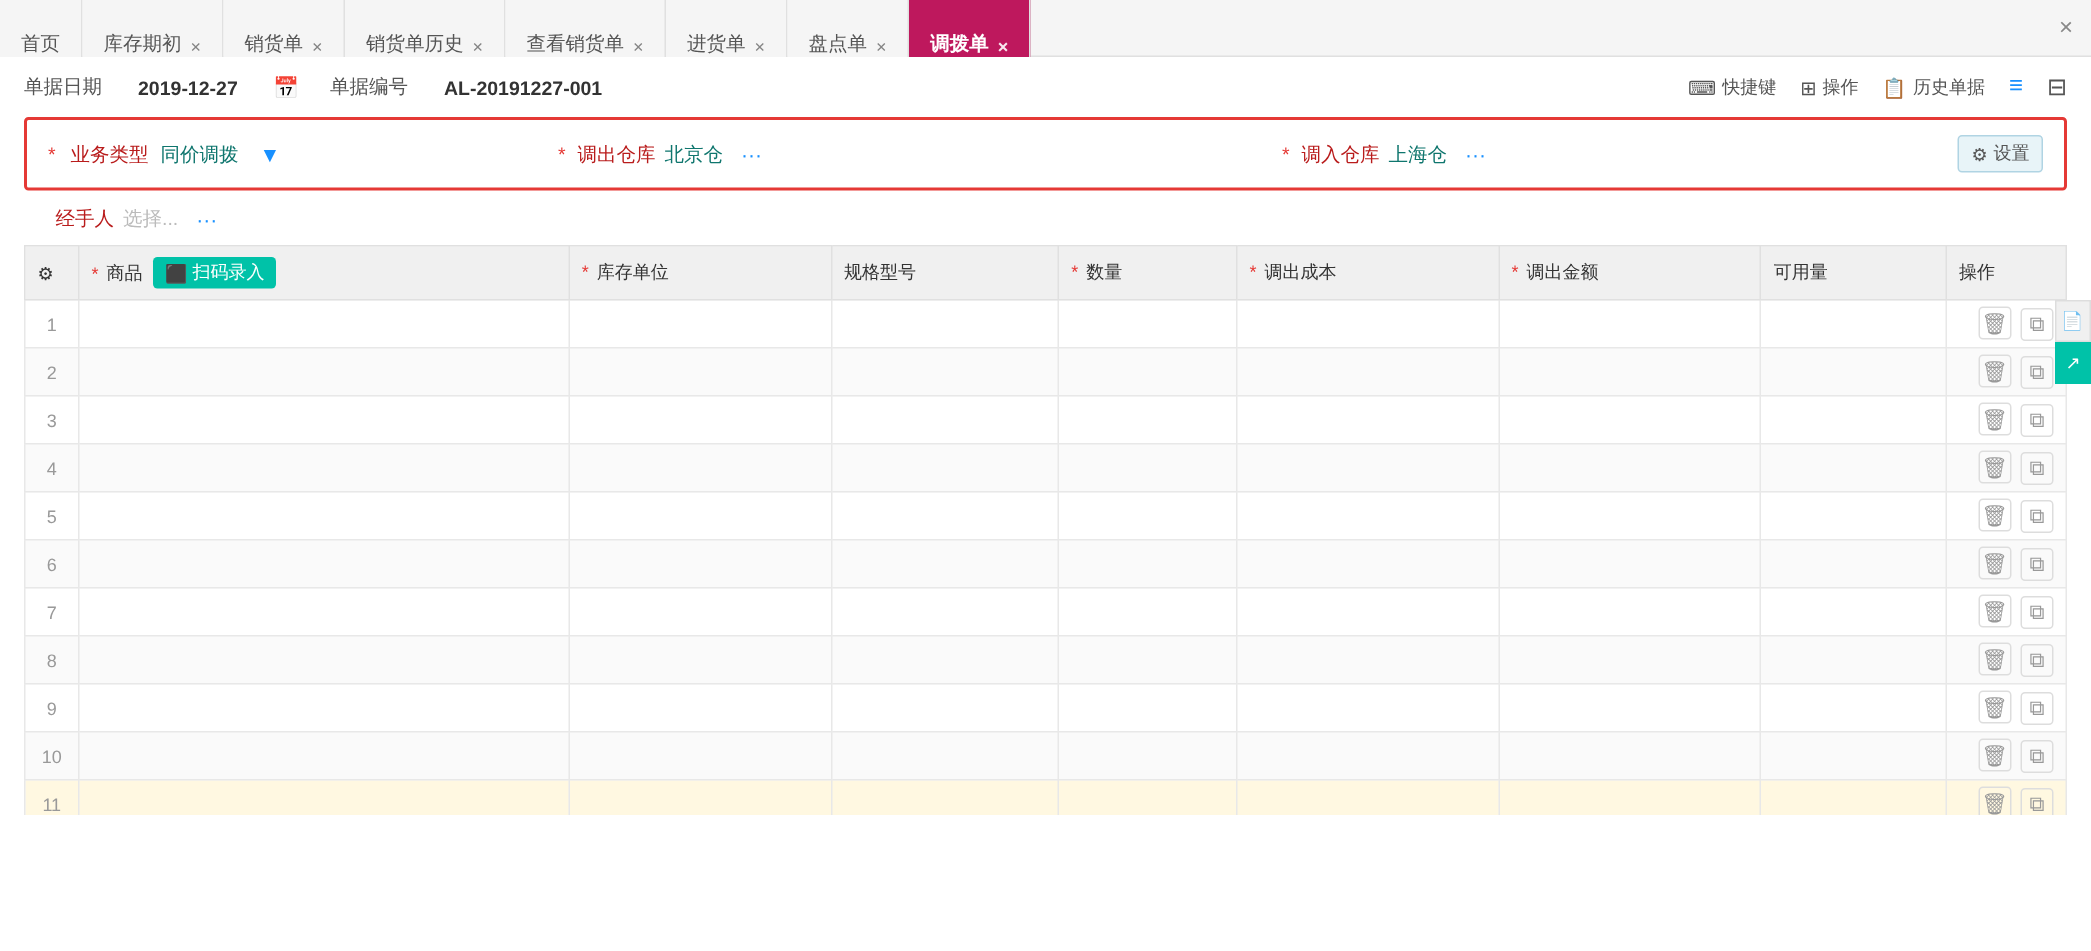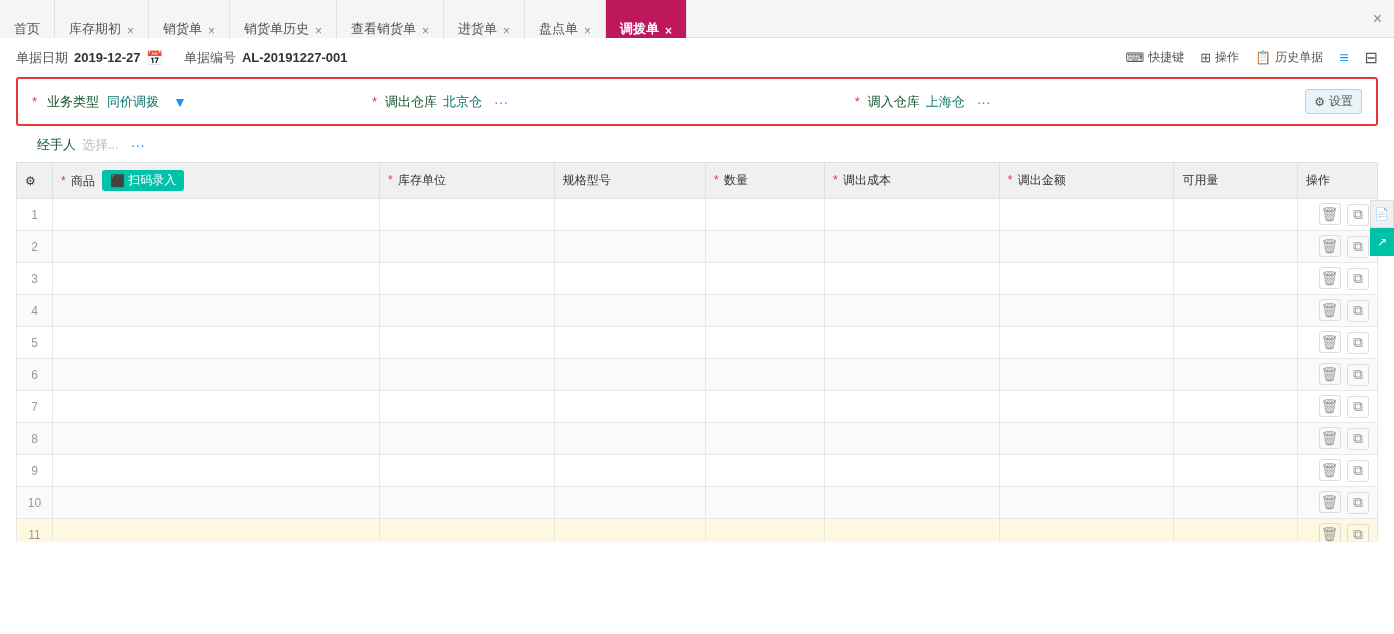--- a/index.html
+++ b/index.html
@@ -65,21 +65,21 @@
       justify-content: space-between;
     }
     .header-left {
       display: flex;
       align-items: center;
       gap: 20px;
     }
     .header-field {
       display: flex;
       align-items: center;
-      gap: 6px;
+      gap: 24px;
       font-size: 13px;
     }
     .header-field .label { color: #555; }
     .header-field .value { color: #333; font-weight: 700; }
     .calendar-icon {
       color: #00c2a8;
       font-size: 14px;
       cursor: pointer;
     }
     .header-right {
@@ -119,21 +119,21 @@
       flex: 1;
       padding-left: 20px;
     }
     .form-group {
       display: flex;
       align-items: center;
       gap: 6px;
       flex: 1;
     }
     .required-star { color: #e53935; margin-right: 2px; }
-    .field-label { color: #14532d; font-size: 13px; }
+    .field-label { color: #b91c1c; font-size: 13px; }
     .field-value { color: #0f766e; font-size: 13px; }
     .more-dots {
       color: #1890ff;
       cursor: pointer;
       font-size: 14px;
       padding: 0 6px;
     }
     .settings-btn {
       display: flex;
       align-items: center;

